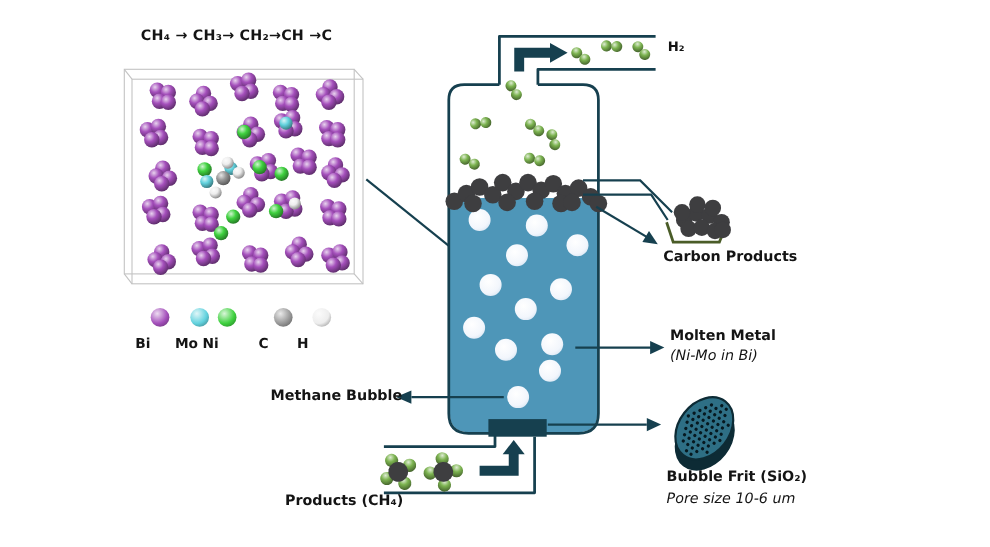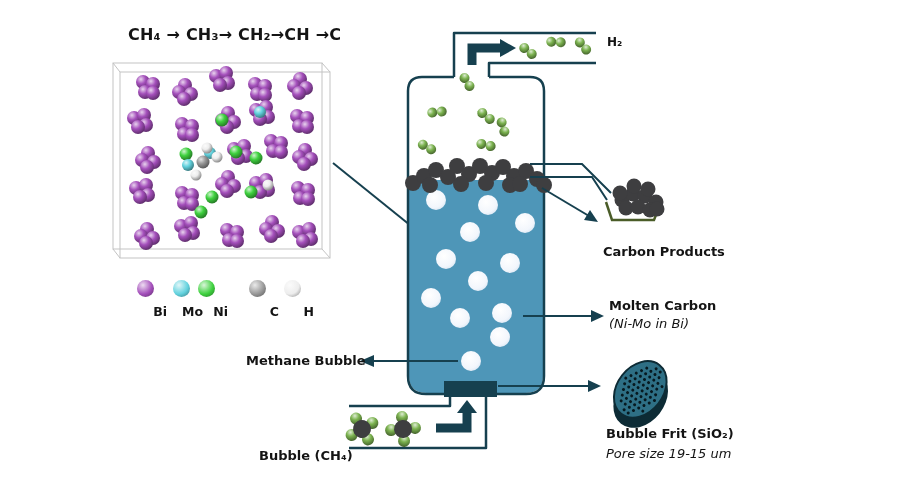--- a/index.html
+++ b/index.html
@@ -2,22 +2,22 @@
 <html><head>
 <meta charset="utf-8">
 <style>
   html,body{margin:0;padding:0;background:#ffffff;}
   .stage{position:relative;width:900px;height:497px;background:#ffffff;overflow:hidden;
          font-family:"DejaVu Sans", sans-serif;}
   .scene{position:absolute;left:0;top:0;}
   .lbl{position:absolute;color:#141414;font-weight:700;font-size:13px;line-height:1.25;white-space:nowrap;}
   .lbl.regular{font-weight:400;font-style:italic;}
   .lbl.big{font-size:12px;}
-  .reaction{position:absolute;left:128px;top:25px;color:#141414;font-weight:700;font-size:16px;letter-spacing:.2px;white-space:nowrap;}
-  .legend-item{position:absolute;width:44px;text-align:right;}
+  .reaction{position:absolute;left:128px;top:25px;color:#141414;font-weight:700;font-size:13px;letter-spacing:.2px;white-space:nowrap;}
+  .legend-item{position:absolute;width:44px;text-align:left;}
   .legend-sphere{display:block;width:17px;height:17px;border-radius:50%;margin:0 auto;}
   .legend-label{display:block;margin-top:7px;font-weight:700;font-size:12.5px;color:#141414;}
   
   .wire{stroke:#c3c3c3;fill:none;stroke-width:1;}
   .pipe{stroke:var(--pipe);fill:none;stroke-width:2.5;stroke-linejoin:round;stroke-linecap:butt;}
   .thin{stroke:var(--pipe);fill:none;stroke-width:2;}
   .thick{stroke:var(--pipe);stroke-width:9;fill:none;stroke-linejoin:miter;}
   .head{fill:var(--pipe);stroke:none;}
   .liquid-fill{fill:var(--liquid);}
   .frit-fill{fill:var(--pipe);}
@@ -412,27 +412,27 @@
         <radialGradient id="grad-bubble" cx="40%" cy="35%" r="75%">
           <stop offset="0%" stop-color="#ffffff"></stop>
           <stop offset="70%" stop-color="#f2f6fc"></stop>
           <stop offset="100%" stop-color="#d6e4f2"></stop>
         </radialGradient>
       </defs>
     </svg>
 
   <div class="reaction">CH₄ → CH₃→ CH₂→CH →C</div>
   <div class="lbl big" style="left:607px;top:35px;">H₂</div>
-  <div class="lbl" style="left:603px;top:244px;">Carbon Products</div>
-  <div class="lbl" style="left:609px;top:298px;">Molten Carbon</div>
+  <div class="lbl" style="left:603px;top:226px;">Carbon Products</div>
+  <div class="lbl" style="left:609px;top:298px;">Molten Metal</div>
   <div class="lbl regular" style="left:609px;top:316px;">(Ni-Mo in Bi)</div>
   <div class="lbl" style="left:606px;top:426px;">Bubble Frit (SiO₂)</div>
   <div class="lbl" style="left:246px;top:353px;">Methane Bubble</div>
-  <div class="lbl regular" style="left:606px;top:446px;">Pore size 19-15 um</div>
-  <div class="lbl" style="left:259px;top:448px;">Bubble (CH₄)</div>
+  <div class="lbl regular" style="left:606px;top:446px;">Pore size 10-6 um</div>
+  <div class="lbl" style="left:259px;top:448px;">Products (CH₄)</div>
 
   <div>
     <div class="legend-item" style="left:123px;top:280px;">
       <span class="legend-sphere" id="ls-bi" style="background: radial-gradient(circle at 35% 30%, rgb(237, 220, 241) 0%, rgb(164, 79, 187) 55%, rgb(90, 43, 103) 100%);"></span>
       <span class="legend-label">Bi</span>
     </div>
     <div class="legend-item" style="left:159px;top:280px;">
       <span class="legend-sphere" id="ls-mo" style="background: radial-gradient(circle at 35% 30%, rgb(224, 246, 248) 0%, rgb(98, 210, 222) 55%, rgb(54, 116, 122) 100%);"></span>
       <span class="legend-label">Mo</span>
     </div>

